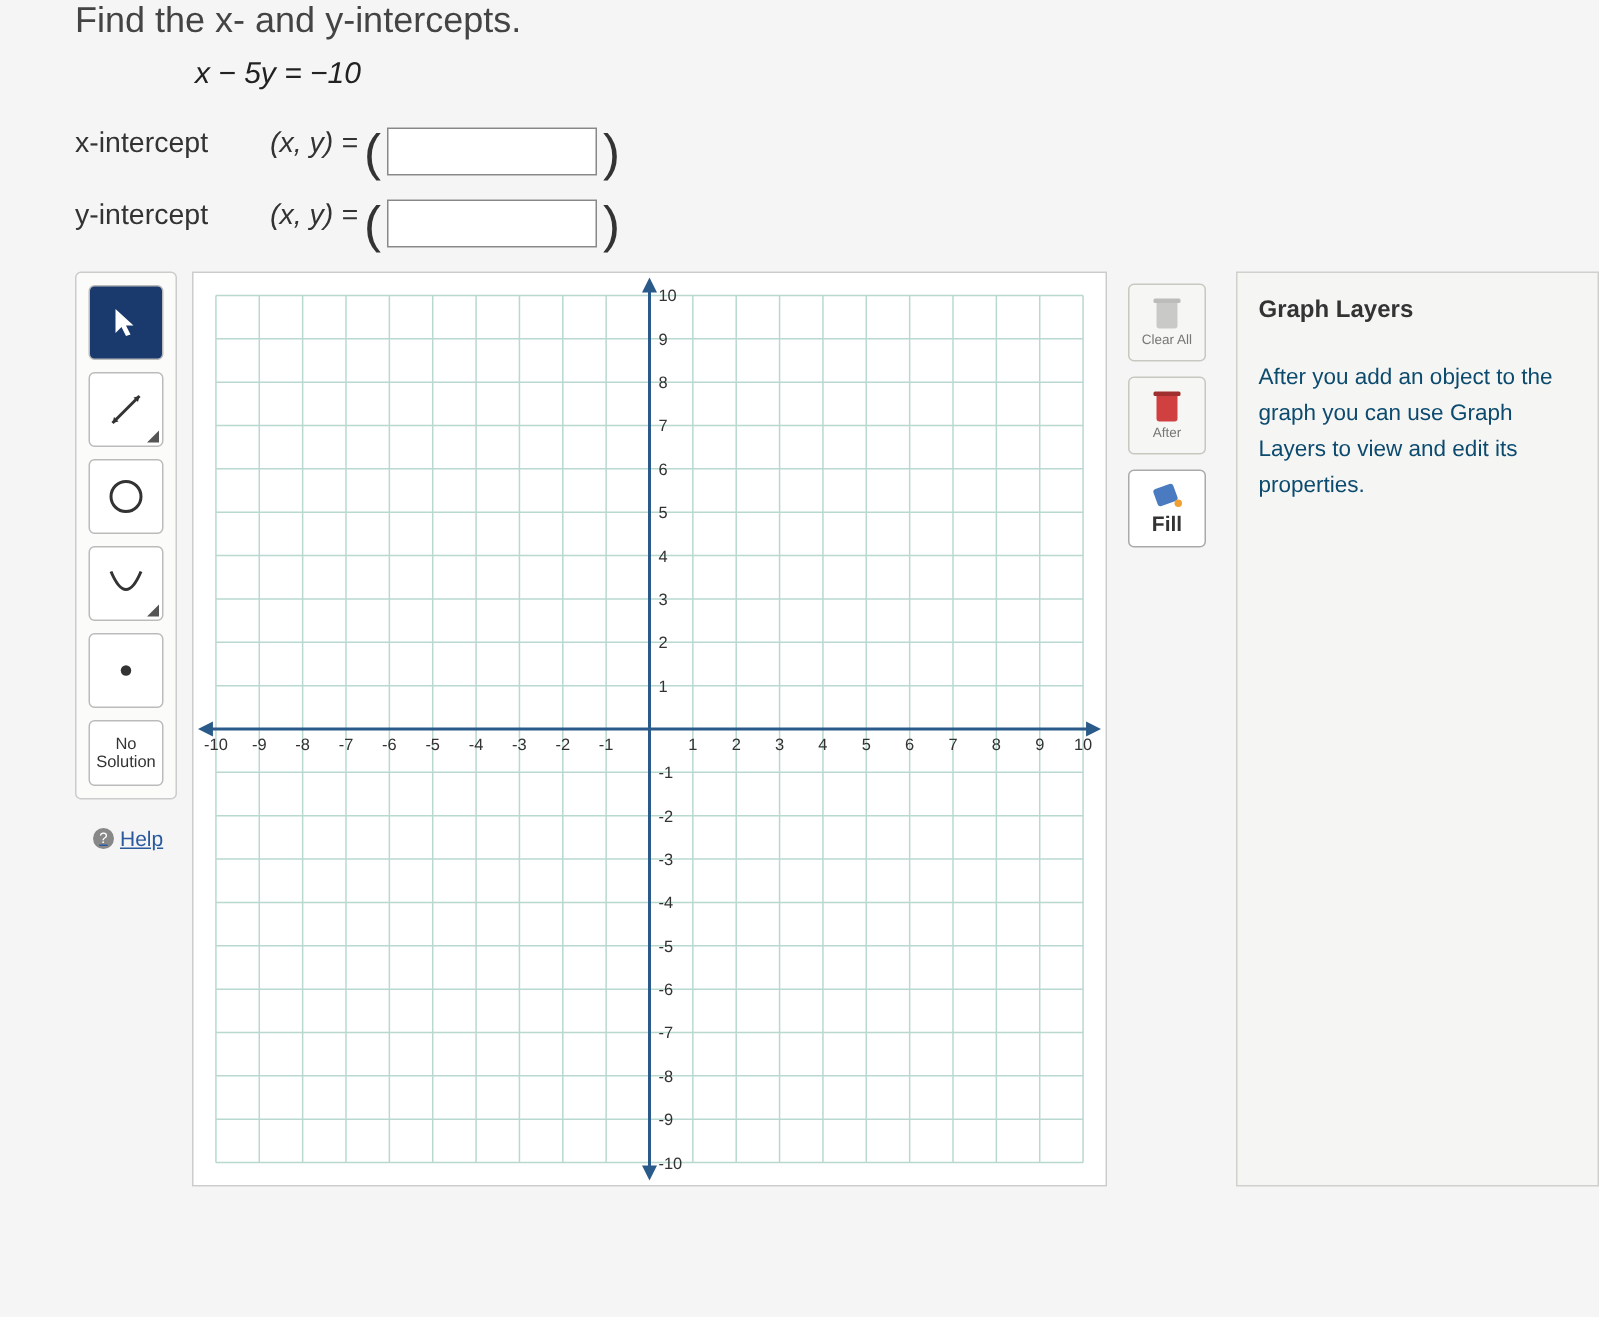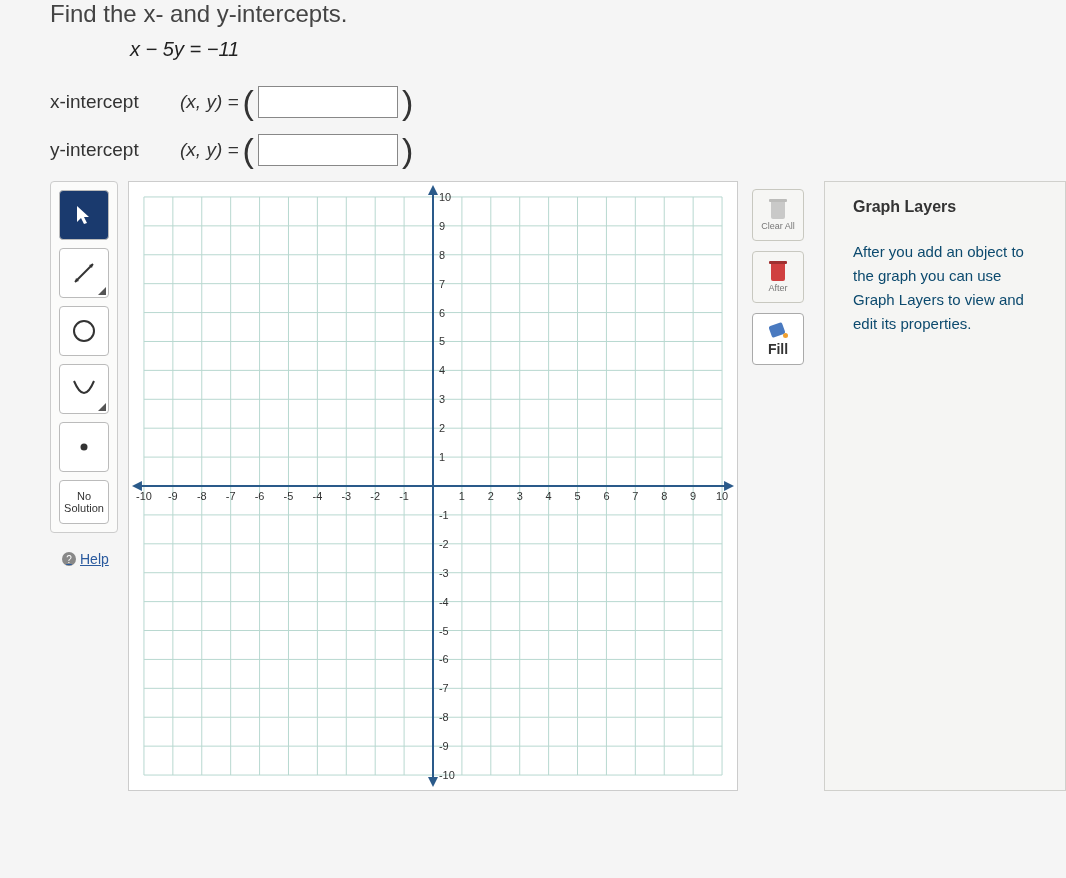--- a/index.html
+++ b/index.html
@@ -19,21 +19,20 @@
     margin-bottom: 10px;
   }
   .equation {
     font-size: 20px;
     font-style: italic;
     margin: 8px 0 24px 80px;
     color: #222;
   }
   .intercept-row {
     display: flex;
-    align-items: center;
     margin: 14px 0;
     font-size: 19px;
     color: #333;
   }
   .intercept-label { width: 130px; }
   .intercept-eq { font-style: italic; margin-right: 4px; }
   .paren { font-size: 34px; font-weight: 300; color: #333; line-height: 1; }
   .answer-input {
     width: 140px; height: 32px;
     border: 1px solid #888;
@@ -117,21 +116,21 @@
     border-color: #aaa;
     color: #333;
     font-size: 14px;
     font-weight: bold;
   }
   .layers-panel {
     flex: 1;
     background: #f5f5f3;
     border: 1px solid #d0d0cc;
     margin-left: 10px;
-    padding: 16px 28px;
+    padding: 16px 14px;
     min-height: 610px;
   }
   .layers-title {
     font-size: 16px; font-weight: bold; color: #333;
     margin-bottom: 24px;
   }
   .layers-text {
     font-size: 15px; color: #0c4a6e; line-height: 1.6;
   }
   .help-link {
@@ -177,21 +176,21 @@
   .bucket-icon::after {
     content: ''; position: absolute; width: 5px; height: 5px;
     background: #f0a030; border-radius: 50%; right: -1px; bottom: 1px;
   }
 </style>
 </head>
 <body>
 
 <div class="content">
   <div class="instruction">Find the x- and y-intercepts.</div>
-  <div class="equation">x − 5y = −11</div>
+  <div class="equation">x − 5y = −10</div>
 
   <div class="intercept-row">
     <span class="intercept-label">x-intercept</span>
     <span class="intercept-eq">(x, y) = </span>
     <span class="paren">(</span>
     <input class="answer-input" type="text" value="" style="">
     <span class="paren">)</span>
   </div>
 
   <div class="intercept-row">

